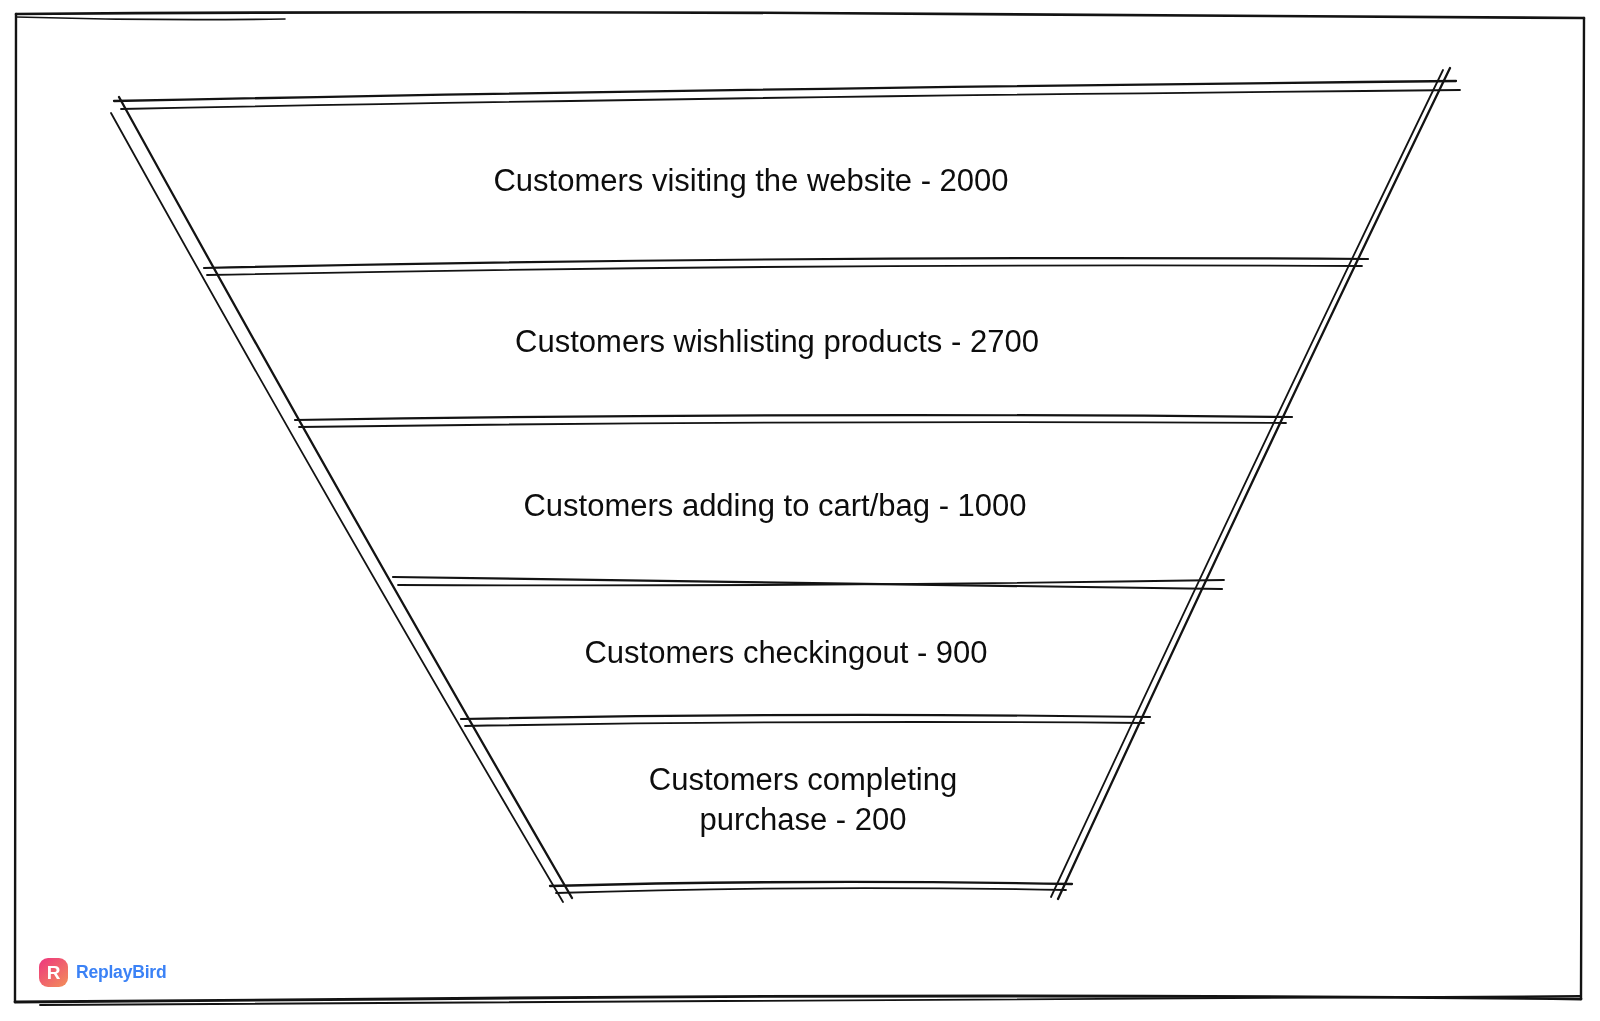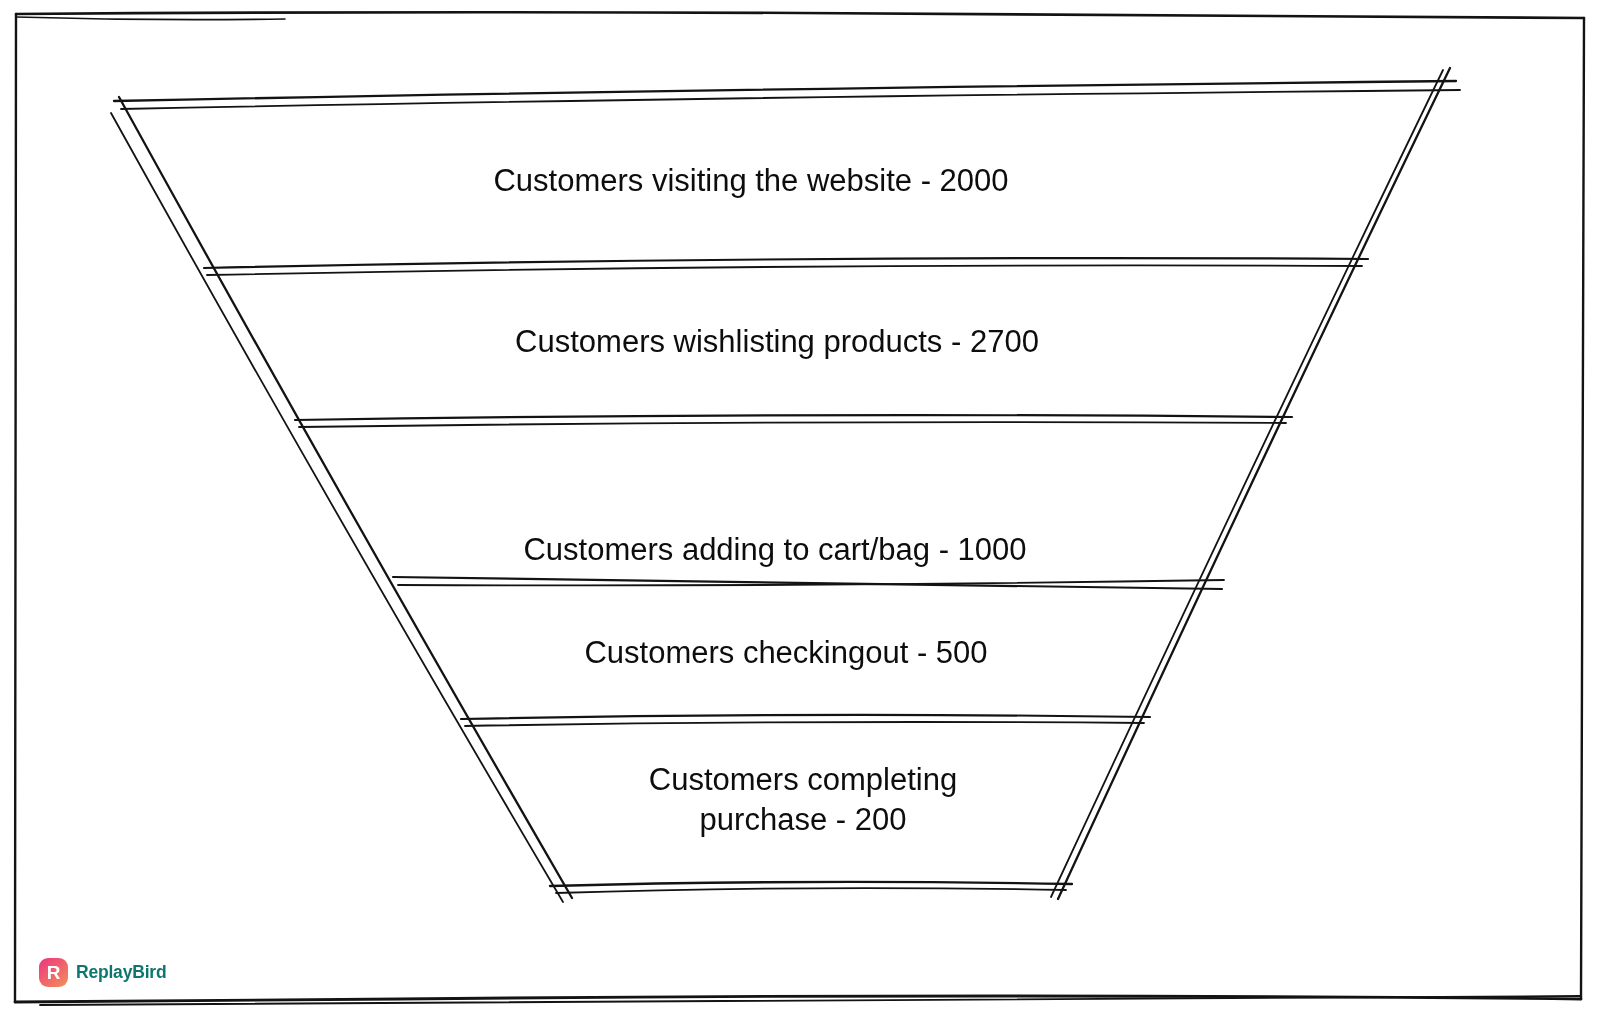--- a/index.html
+++ b/index.html
@@ -50,21 +50,21 @@
     align-items: center;
     justify-content: center;
     color: #ffffff;
     font-weight: 800;
     font-size: 19px;
     line-height: 1;
   }
   .watermark-name {
     font-size: 17.5px;
     font-weight: 700;
-    color: #0f766e;
+    color: #3b82f6;
     letter-spacing: -0.2px;
   }
 </style>
 </head>
 <body>
 
 <div class="canvas">
 
   <svg class="sketch-svg" width="1600" height="1021" viewBox="0 0 1600 1021">
     <g stroke="#131313" fill="none" stroke-linecap="round">
@@ -106,23 +106,23 @@
         <path d="M 461 719 Q 800 712 1150 717" stroke-width="2.2"></path>
         <path d="M 465 726 Q 800 720 1144 723" stroke-width="1.8"></path>
       </g>
     </g>
   </svg>
 
   <div class="stage-label" style="left:751px; top:181px;">Customers visiting the website - 2000</div>
 
   <div class="stage-label" style="left:777px; top:342px;">Customers wishlisting products - 2700</div>
 
-  <div class="stage-label" style="left:775px; top:506px;margin-top:44px;">Customers adding to cart/bag - 1000</div>
+  <div class="stage-label" style="left:775px; top:506px;">Customers adding to cart/bag - 1000</div>
 
-  <div class="stage-label" style="left:786px; top:653px;">Customers checkingout - 500</div>
+  <div class="stage-label" style="left:786px; top:653px;">Customers checkingout - 900</div>
 
   <div class="stage-label wrap" style="left:803px; top:800px;">Customers completing purchase - 200</div>
 
   <div class="watermark">
     <div class="watermark-icon">
       <span>R</span>
     </div>
     <span class="watermark-name">ReplayBird</span>
   </div>
 

